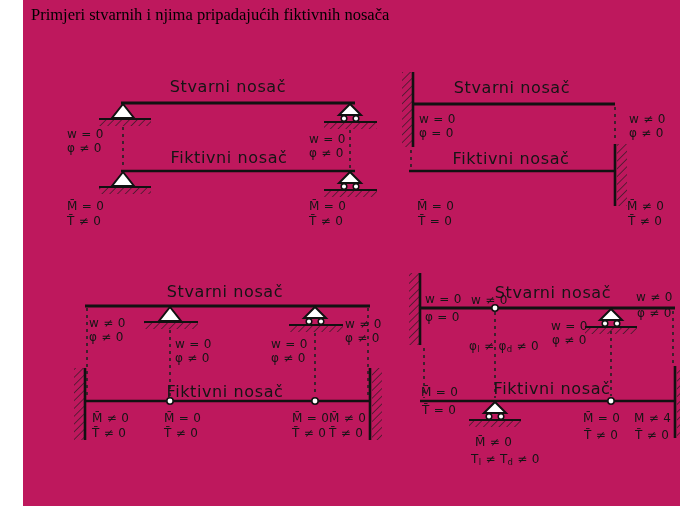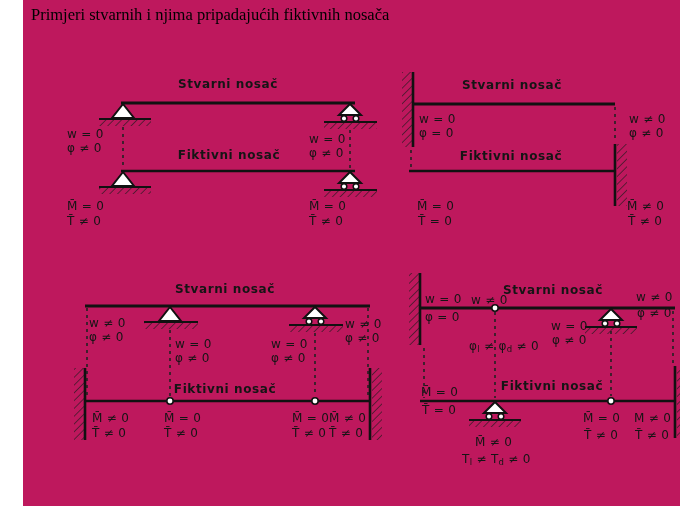--- a/index.html
+++ b/index.html
@@ -3,21 +3,21 @@
 <meta charset="utf-8">
 <style>
   html,body{margin:0;padding:0;background:#fff;}
   .page{position:relative;width:680px;height:506px;background:#be185d;overflow:hidden;
         font-family:"DejaVu Sans",sans-serif;color:#151515;margin-left:23px;}
   .title{position:absolute;left:8px;top:5px;font-family:"Liberation Serif",serif;
          font-size:16.5px;color:#000;white-space:nowrap;}
   svg{position:absolute;left:0;top:0;}
   .lbl{position:absolute;font-weight:normal;font-size:12px;line-height:13px;
        white-space:nowrap;letter-spacing:0.3px;}
-  .sec{position:absolute;font-weight:bold;font-size:12px;letter-spacing:0.6px;
+  .sec{position:absolute;font-weight:normal;font-size:16px;letter-spacing:0.6px;
        white-space:nowrap;transform:translateX(-50%);}
   .lbl sub{font-size:8.5px;vertical-align:-2px;}
   .beam   {stroke:#111;stroke-width:3.2;}
   .beam2  {stroke:#111;stroke-width:2.6;}
   .tri    {fill:#fff;stroke:#111;stroke-width:2;}
   .rol    {fill:#fff;stroke:#111;stroke-width:1.5;}
   .gnd    {stroke:#111;stroke-width:2;}
   .wall   {stroke:#111;stroke-width:2.6;}
   .dash   {stroke:#222;stroke-width:1.6;stroke-dasharray:3 4;}
   .hinge  {fill:#fff;stroke:#111;stroke-width:1.6;}
@@ -210,19 +210,19 @@
   <div class="lbl" style="left:402px;top:311px">φ = 0</div>
   <div class="lbl" style="left:448px;top:294px">w ≠ 0</div>
   <div class="lbl" style="left:446px;top:340px"><span>φ</span><sub>l</sub><span> ≠ </span><span>φ</span><sub>d</sub><span> ≠ </span><span>0</span></div>
   <div class="lbl" style="left:528px;top:320px">w = 0</div>
   <div class="lbl" style="left:529px;top:334px">φ ≠ 0</div>
   <div class="lbl" style="left:613px;top:291px">w ≠ 0</div>
   <div class="lbl" style="left:614px;top:307px">φ ≠ 0</div>
   <div class="lbl" style="left:398px;top:386px">M̄ = 0</div>
   <div class="lbl" style="left:399px;top:404px">T̄ = 0</div>
   <div class="lbl" style="left:452px;top:436px">M̄ ≠ 0</div>
-  <div class="lbl" style="left:439px;top:453px"><span>T</span><sub>l</sub><span> ≠ </span><span>T</span><sub>d</sub><span> ≠ </span><span>0</span></div>
+  <div class="lbl" style="left:448px;top:453px"><span>T</span><sub>l</sub><span> ≠ </span><span>T</span><sub>d</sub><span> ≠ </span><span>0</span></div>
   <div class="lbl" style="left:560px;top:412px">M̄ = 0</div>
   <div class="lbl" style="left:561px;top:429px">T̄ ≠ 0</div>
-  <div class="lbl" style="left:611px;top:412px">M ≠ 0</div>
+  <div class="lbl" style="left:611px;top:412px">M ≠ 4</div>
   <div class="lbl" style="left:612px;top:429px">T̄ ≠ 0</div>
 
 </div>
 
 </body></html>

